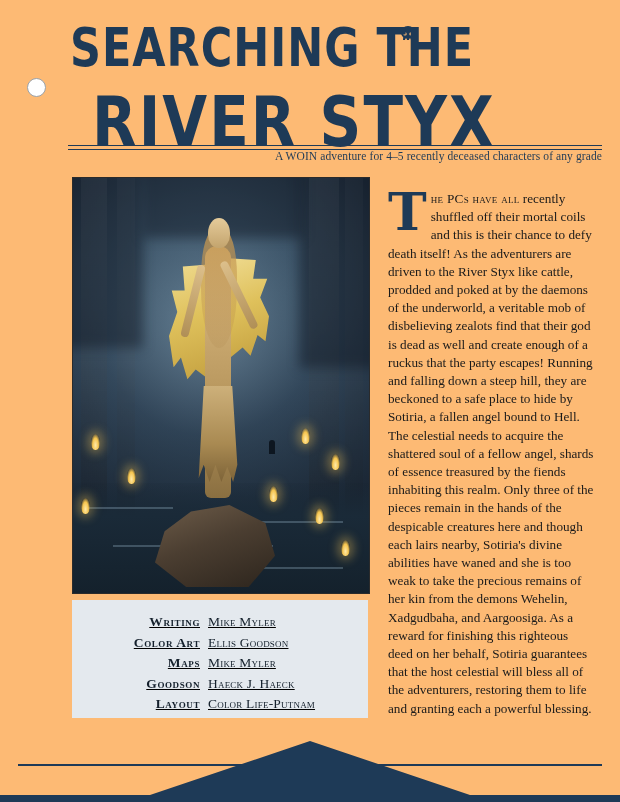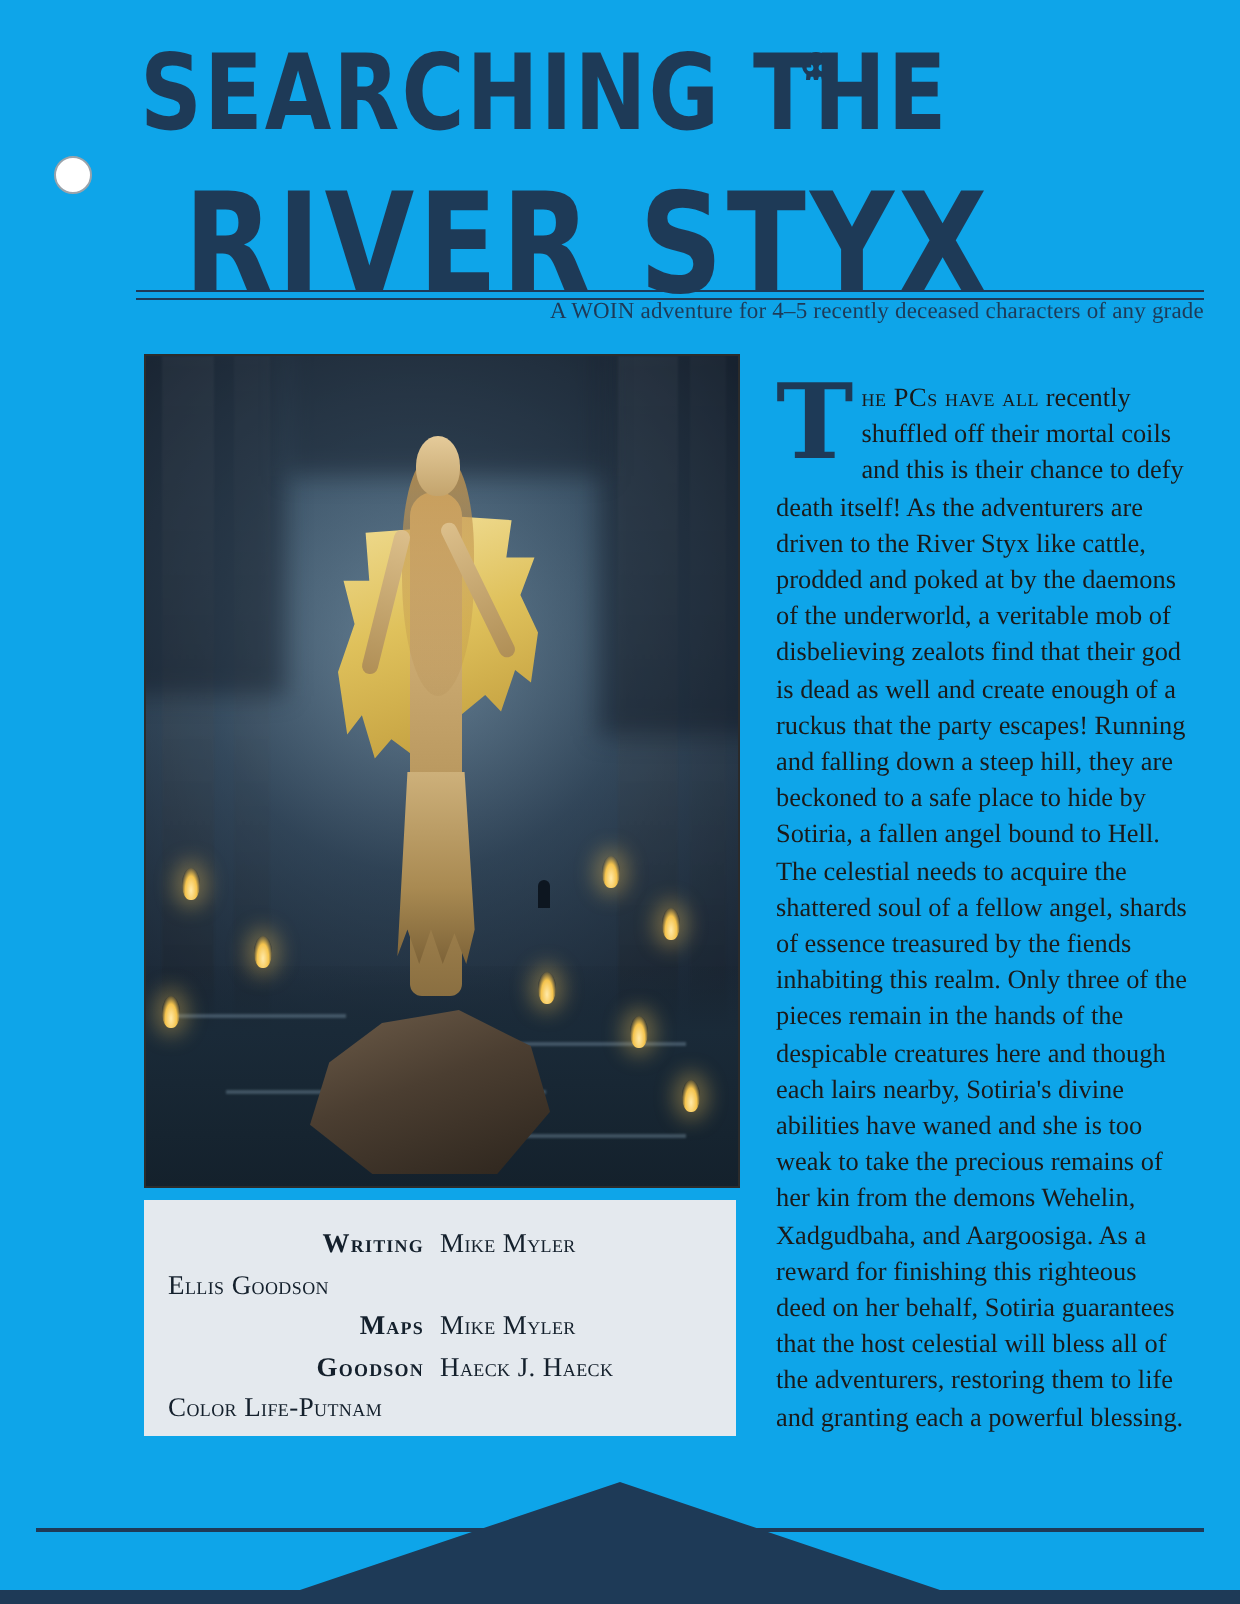--- a/index.html
+++ b/index.html
@@ -13,21 +13,21 @@
     font-family: "Liberation Serif", serif;
     overflow: hidden;
     position: relative;
   }
 
   .page {
     position: absolute;
     left: 0; top: 0;
     width: 620px;
     height: 802px;
-    background: #0ea5e9;
+    background: #fdba74;
     overflow: hidden;
   }
 
   
   .binder-hole {
     position: absolute;
     left: 27px;
     top: 78px;
     width: 17px;
     height: 17px;
@@ -265,23 +265,24 @@
   .credits {
     position: absolute;
     left: 72px;
     top: 600px;
     width: 296px;
     height: 118px;
     background: #e4e9ee;
   }
   .credits-inner {
     position: absolute;
-    left: 12px;
+    left: 0;
     top: 14px;
     width: 272px;
+    text-decoration: underline;
   }
   .credit-row {
     display: flex;
     align-items: baseline;
     margin-bottom: 4.5px;
     font-size: 13.5px;
     color: #14202c;
   }
   .credit-role {
     width: 128px;
@@ -382,31 +383,33 @@
     <span class="dropcap">T</span><span class="smallcaps">he PCs have all</span><span> recently shuffled off their mortal coils and this is their chance to defy death itself! As the adventurers are driven to the River Styx like cattle, prodded and poked at by the daemons of the underworld, a veritable mob of disbelieving zealots find that their god is dead as well and create enough of a ruckus that the party escapes! Running and falling down a steep hill, they are beckoned to a safe place to hide by Sotiria, a fallen angel bound to Hell. The celestial needs to acquire the shattered soul of a fellow angel, shards of essence treasured by the fiends inhabiting this realm. Only three of the pieces remain in the hands of the despicable creatures here and though each lairs nearby, Sotiria's divine abilities have waned and she is too weak to take the precious remains of her kin from the demons Wehelin, Xadgudbaha, and Aargoosiga. As a reward for finishing this righteous deed on her behalf, Sotiria guarantees that the host celestial will bless all of the adventurers, restoring them to life and granting each a powerful blessing.</span>
   </div>
 
   <div class="credits">
     <div class="credits-inner">
       <div class="credit-row">
         <div class="credit-role">Writing</div>
         <div class="credit-name">Mike Myler</div>
       </div>
       <div class="credit-row">
+        <div class="credit-role">Color Art</div>
         <div class="credit-name">Ellis Goodson</div>
       </div>
       <div class="credit-row">
         <div class="credit-role">Maps</div>
         <div class="credit-name">Mike Myler</div>
       </div>
       <div class="credit-row">
         <div class="credit-role">Goodson</div>
         <div class="credit-name">Haeck J. Haeck</div>
       </div>
       <div class="credit-row">
+        <div class="credit-role">Layout</div>
         <div class="credit-name">Color Life-Putnam</div>
       </div>
     </div>
   </div>
 
   <div class="footer-mountain">
     <svg width="620" height="67" viewBox="0 0 620 67">
       <polygon fill="#1e3a57" points="0,60 150,60 310,6 470,60 620,60 620,67 0,67"></polygon>
       <polygon fill="#1e3a57" points="0,57 620,57 620,62 0,62" opacity="0"></polygon>
     </svg>

